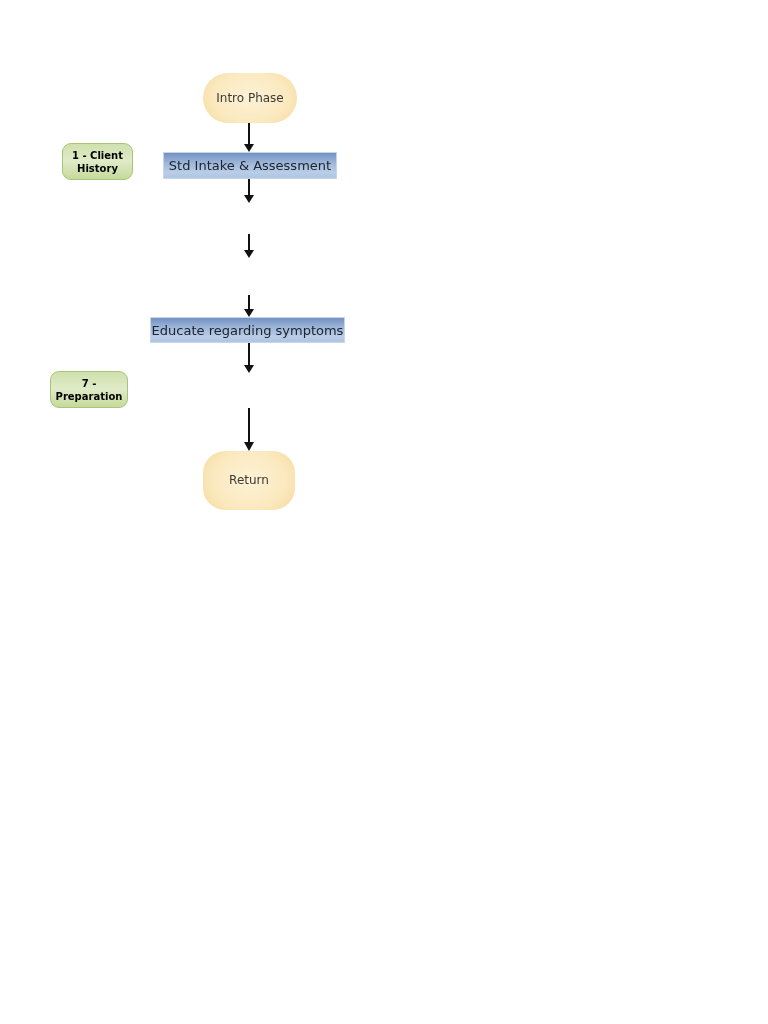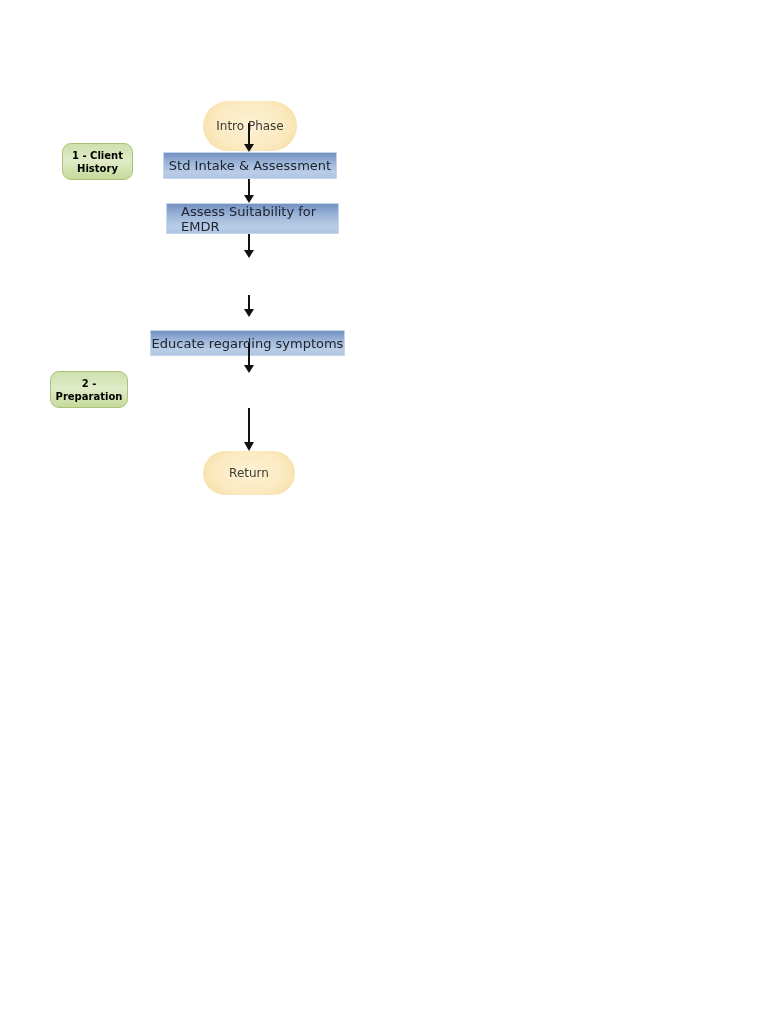--- a/index.html
+++ b/index.html
@@ -76,27 +76,27 @@
     border-right:5px solid transparent;
     border-top:8px solid var(--arrow);
   }
   .arrow.thick .shaft{width:2.5px;}
   .arrow.thick .head{
     border-left:5.5px solid transparent;
     border-right:5.5px solid transparent;
     border-top:9px solid var(--arrow);
   }
   
-  .n-intro     {left:203px;top:73px; width:94px; height:50px;border-radius:25px;margin-top:28px;}
+  .n-intro     {left:203px;top:73px; width:94px; height:50px;border-radius:25px;}
   .n-intake    {left:163px;top:152px;width:174px;height:27px;}
   .n-suit      {left:166px;top:203px;width:173px;height:31px;padding:0 14px;}
   .n-ppf       {left:163px;top:258px;width:177px;height:37px;padding:0 14px;}
-  .n-educate   {left:150px;top:330px;width:195px;height:26px;}
+  .n-educate   {left:150px;top:317px;width:195px;height:26px;}
   .n-stabilize {left:147px;top:373px;width:200px;height:35px;padding:0 6px;}
-  .n-return    {left:203px;top:451px;width:92px;height:44px;border-radius:22px;}
+  .n-return    {left:203px;top:451px;width:92px;height:59px;border-radius:22px;}
   .p-phase1    {left:62px; top:143px;width:71px; height:37px;}
   .p-phase2    {left:50px; top:371px;width:78px; height:37px;}
   .a-1{left:244px;top:123px;height:29px;}
   .a-2{left:244px;top:179px;height:24px;}
   .a-3{left:244px;top:234px;height:24px;}
   .a-4{left:244px;top:295px;height:22px;}
   .a-5{left:244px;top:343px;height:30px;}
   .a-6{left:244px;top:408px;height:43px;}
   
   .footer{
@@ -119,41 +119,40 @@
 
   <div class="phase p-phase1">1 - Client History</div>
 
   <div class="process n-intake">Std Intake &amp; Assessment</div>
 
   <div class="arrow a-2">
     <div class="shaft"></div>
     <div class="head"></div>
   </div>
 
-  <div class="process n-suit">Assess Suitability for EMDR</div>
 
   <div class="arrow a-3">
     <div class="shaft"></div>
     <div class="head"></div>
   </div>
 
 
   <div class="arrow a-4">
     <div class="shaft"></div>
     <div class="head"></div>
   </div>
 
   <div class="process n-educate">Educate regarding symptoms</div>
 
   <div class="arrow a-5">
     <div class="shaft"></div>
     <div class="head"></div>
   </div>
 
-  <div class="phase p-phase2">2 - Preparation</div>
+  <div class="phase p-phase2">7 - Preparation</div>
 
 
   <div class="arrow thick a-6">
     <div class="shaft"></div>
     <div class="head"></div>
   </div>
 
   <div class="terminator n-return">Return</div>
 
 

